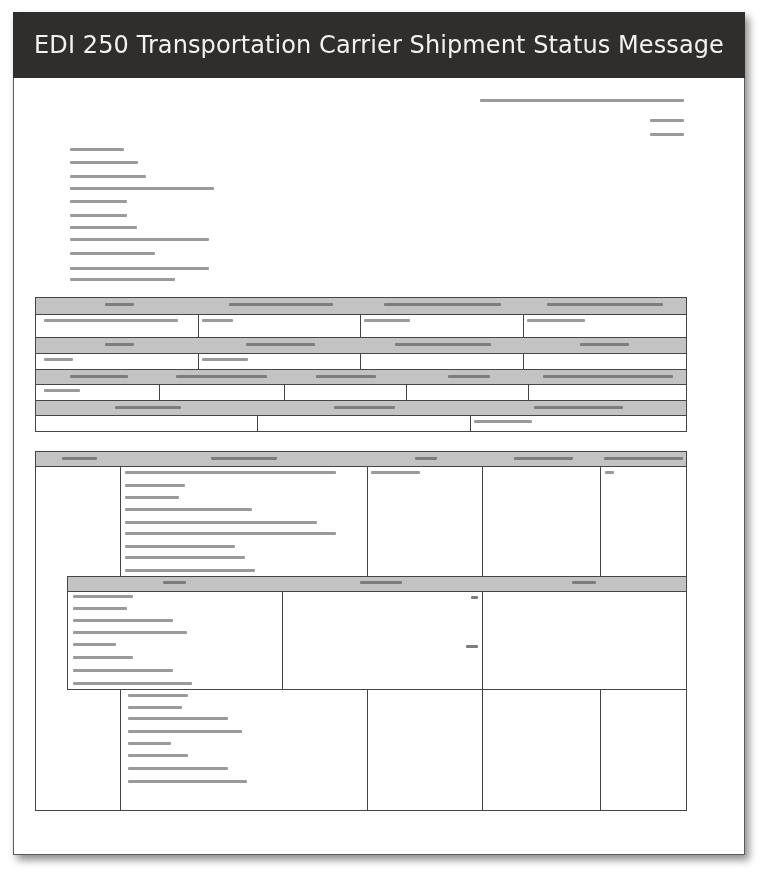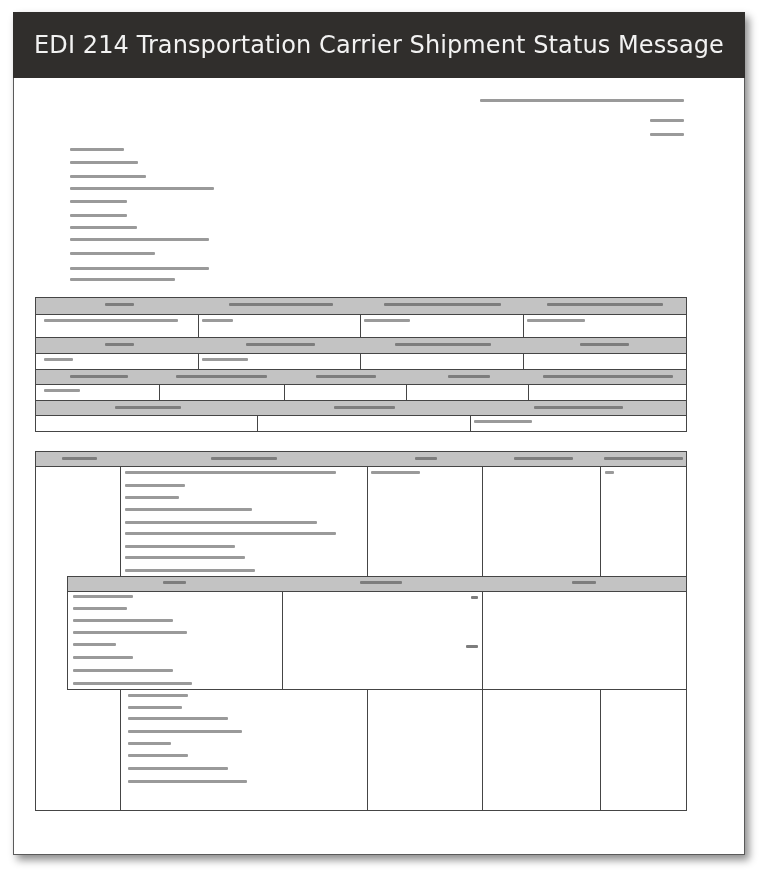--- a/index.html
+++ b/index.html
@@ -11,21 +11,21 @@
   .ln.dark{background:#7d7d7d;}
   .box{position:absolute;box-sizing:border-box;border:1.5px solid #454545;background:#fff;}
   .hdr{position:absolute;box-sizing:border-box;background:#c3c3c3;border:1.5px solid #454545;}
   .vline{position:absolute;width:0;border-left:1.5px solid #454545;}
 </style>
 </head>
 <body>
 
 <div class="page"></div>
 <div class="titlebar">
-  <h1>EDI 214 Transportation Carrier Shipment Status Message</h1>
+  <h1>EDI 250 Transportation Carrier Shipment Status Message</h1>
 </div>
 
 <div id="canvas">
     <div class="ln" style="left: 480px; top: 99px; width: 204px;"></div>
     <div class="ln" style="left: 650px; top: 119px; width: 34px;"></div>
     <div class="ln" style="left: 650px; top: 133px; width: 34px;"></div>
     <div class="ln" style="left: 70px; top: 148px; width: 54px;"></div>
     <div class="ln" style="left: 70px; top: 161px; width: 68px;"></div>
     <div class="ln" style="left: 70px; top: 175px; width: 76px;"></div>
     <div class="ln" style="left: 70px; top: 187px; width: 144px;"></div>

